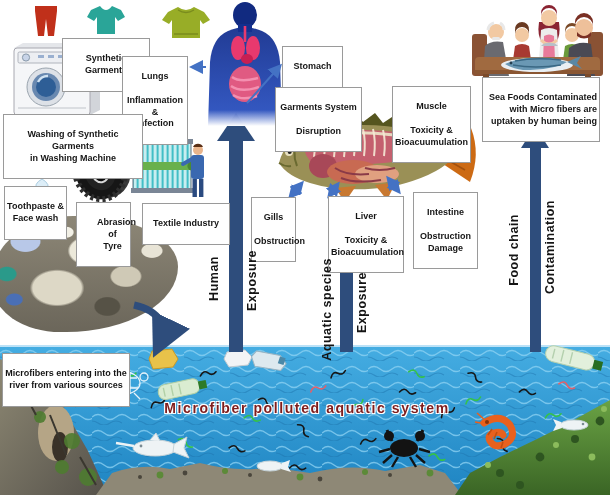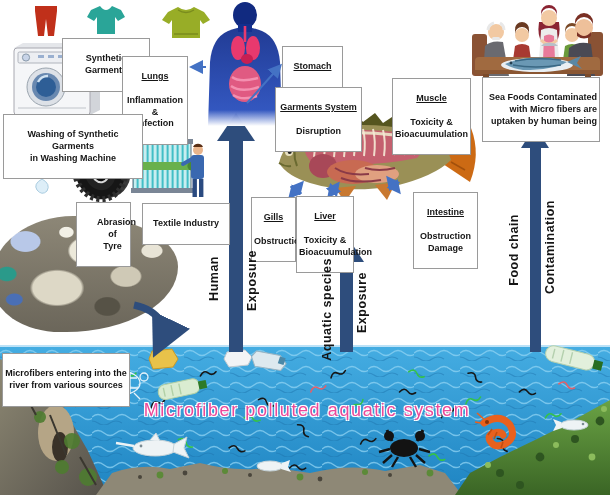--- a/index.html
+++ b/index.html
@@ -3,21 +3,21 @@
 <meta charset="utf-8">
 <style>
   html,body{margin:0;padding:0;background:#fff;}
   .canvas{position:relative;width:610px;height:495px;background:#ffffff;overflow:hidden;
           font-family:"Liberation Sans",sans-serif;}
   .abs{position:absolute;}
   
   .box{position:absolute;background:#fff;border:1px solid #9a9a9a;box-sizing:border-box;
        text-align:center;font-weight:bold;font-size:9px;line-height:1.32;color:#151515;
        padding:2px 2px;white-space:pre-line;}
-  .box .u{text-decoration:underline;display:block;}
+  .box .u{display:block;}
   .box .r{display:block;}
   
   .shaft{position:absolute;background:#2e4d7c;}
   .head{position:absolute;width:0;height:0;}
   
   .vlab{position:absolute;writing-mode:vertical-rl;transform:rotate(180deg);
         font-weight:bold;font-size:12.5px;color:#141414;letter-spacing:.5px;white-space:nowrap;}
   
   .debris{position:absolute;left:-8px;top:216px;width:186px;height:116px;
     border-radius:45% 55% 62% 38% / 55% 45% 58% 42%;
@@ -27,21 +27,21 @@
       radial-gradient(44px 30px at 35% 62%,#ddd8c6 0 55%,transparent 62%),
       radial-gradient(26px 18px at 72% 52%,#cfc9b6 0 55%,transparent 62%),
       radial-gradient(16px 12px at 8% 50%,#2a9a8a 0 55%,transparent 65%),
       radial-gradient(14px 10px at 12% 72%,#4a6fb5 0 55%,transparent 65%),
       radial-gradient(18px 12px at 86% 30%,#e8e4d6 0 55%,transparent 62%),
       radial-gradient(22px 16px at 62% 78%,#565246 0 55%,transparent 62%),
       radial-gradient(12px 9px at 40% 14%,#f2f0e6 0 55%,transparent 65%),
       linear-gradient(#8d8777,#6b665a);
   }
   .ocean-title{position:absolute;left:142px;top:400px;width:330px;text-align:center;
-    font-weight:normal;font-size:18px;letter-spacing:1.6px;color:#ec4899;
+    font-weight:bold;font-size:14px;letter-spacing:1.6px;color:#7f1d1d;
     text-shadow:-1px -1px 0 #fff,1px -1px 0 #fff,-1px 1px 0 #fff,1px 1px 0 #fff,0 0 2px #fff;}
 </style>
 </head>
 <body>
 
 <div class="canvas">
 
   <svg class="abs" style="left:0;top:345px" width="610" height="150" viewBox="0 0 610 150">
     <defs>
       <linearGradient id="wg" x1="0" y1="0" x2="0" y2="1">
@@ -426,52 +426,56 @@
     <span class="r">Inflammation
 &amp;
 Infection</span>
   </div>
 
   <div class="box" style="left:3px;top:114px;width:140px;">
     <span class="r">Washing of Synthetic Garments
 in Washing Machine</span>
   </div>
 
+  <div class="box" style="left:4px;top:186px;width:63px;">
+    <span class="r">Toothpaste &amp;
+Face wash</span>
+  </div>
 
   <div class="box" style="left:76px;top:202px;width:55px;padding-left:20px;">
     <span class="r">Abrasion of
 Tyre</span>
   </div>
 
   <div class="box" style="left:142px;top:203px;width:88px;">
     <span class="r">Textile Industry</span>
   </div>
 
   <div class="box" style="left:282px;top:46px;width:61px;">
     <span class="u">Stomach</span>
     <span class="r">Damage</span>
   </div>
 
   <div class="box" style="left:275px;top:87px;width:87px;">
     <span class="u">Garments System</span>
     <span class="r">Disruption</span>
   </div>
 
-  <div class="box" style="left:392px;top:78px;width:79px;">
+  <div class="box" style="left:392px;top:86px;width:79px;">
     <span class="u">Muscle</span>
     <span class="r">Toxicity &amp;
 Bioacuumulation</span>
   </div>
 
   <div class="box" style="left:251px;top:197px;width:45px;">
     <span class="u">Gills</span>
     <span class="r">Obstruction</span>
   </div>
 
-  <div class="box" style="left:296px;top:196px;width:58px;">
+  <div class="box" style="left:328px;top:196px;width:76px;">
     <span class="u">Liver</span>
     <span class="r">Toxicity &amp;
 Bioacuumulation</span>
   </div>
 
   <div class="box" style="left:413px;top:192px;width:65px;">
     <span class="u">Intestine</span>
     <span class="r">Obstruction
 Damage</span>
   </div>

